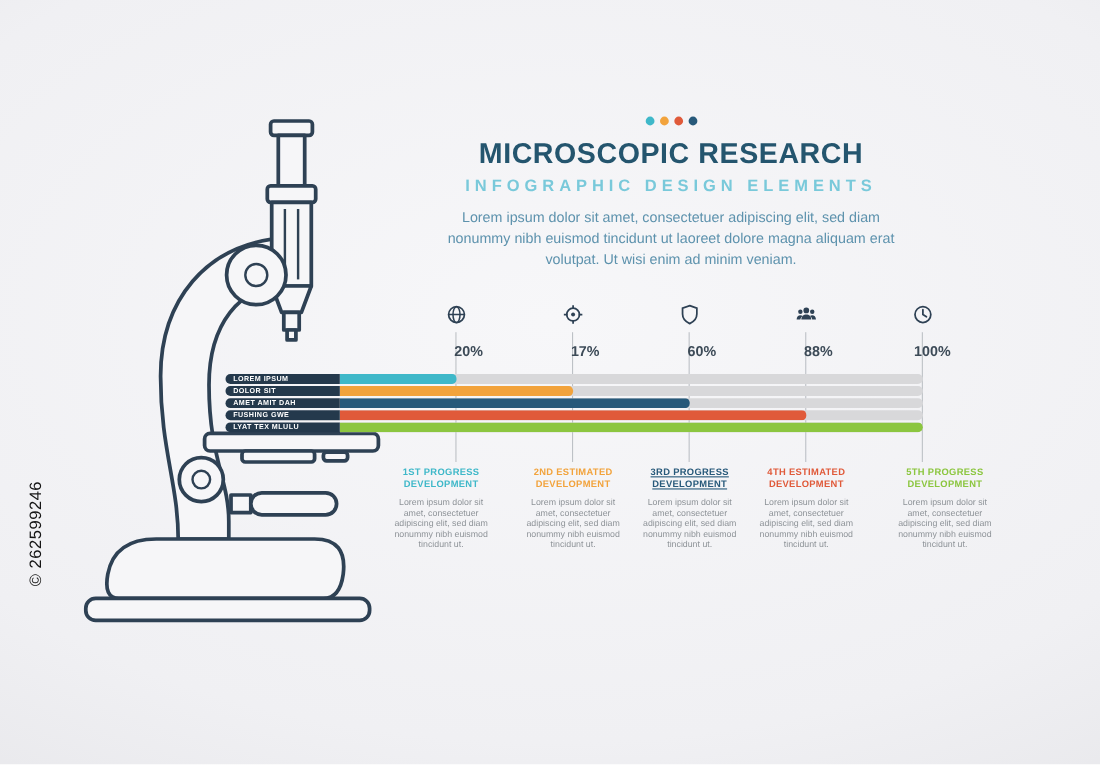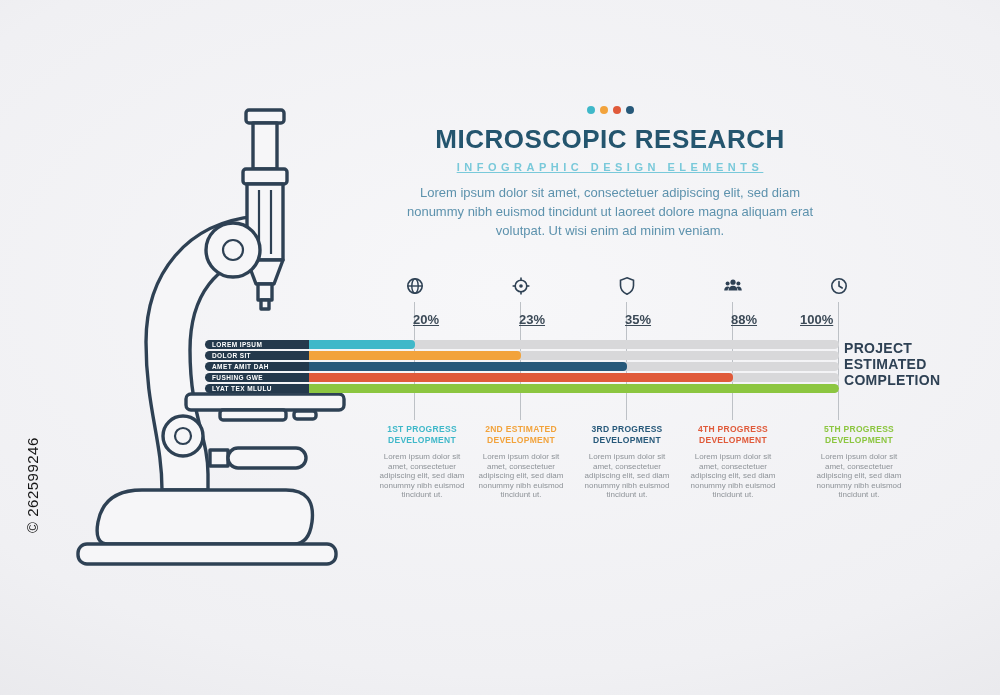--- a/index.html
+++ b/index.html
@@ -16,26 +16,26 @@
   
   .microscope{position:absolute;left:50px;top:98px;width:310px;height:480px;}
   .microscope svg{width:100%;height:100%;}
   .ms{stroke:#2e4154;stroke-width:3.4;fill:#f6f6f8;stroke-linejoin:round;}
   .ms-thin{stroke:#2e4154;stroke-width:2.2;fill:none;}
   
   .header-block{position:absolute;left:370px;top:106px;width:480px;text-align:center;}
   .dots{display:flex;justify-content:center;gap:5px;margin-bottom:10px;}
   .dot{width:8px;height:8px;border-radius:50%;display:inline-block;}
   .title{margin:0;font-size:26px;font-weight:700;letter-spacing:.5px;color:#24556e;}
-  .subtitle{margin-top:6px;font-size:11px;font-weight:600;letter-spacing:4.5px;color:#79c9da;text-decoration:underline;}
+  .subtitle{margin-top:6px;font-size:15px;font-weight:600;letter-spacing:4.5px;color:#79c9da;}
   .intro{margin:10px auto 0;width:440px;font-size:13px;line-height:19px;color:#5d92ad;}
   
   .guide{position:absolute;top:302px;height:118px;width:1px;background:#bdc1c6;}
   .axis-icon{position:absolute;top:276px;width:20px;height:20px;}
-  .tick{position:absolute;top:312px;font-size:13px;font-weight:700;color:#3c4a57;white-space:nowrap;text-decoration:underline;}
+  .tick{position:absolute;top:312px;font-size:13px;font-weight:700;color:#3c4a57;white-space:nowrap;}
   .bar-row{position:absolute;left:205px;width:634px;height:9px;display:flex;}
   .bar-capsule{flex:0 0 104px;border-radius:5px 0 0 5px;color:#fff;font-size:6.5px;font-weight:700;
     letter-spacing:.4px;line-height:9px;padding-left:7px;box-sizing:border-box;white-space:nowrap;overflow:hidden;}
   .bar-track{flex:1;position:relative;border-radius:0 5px 5px 0;overflow:hidden;}
   .bar-fill{height:100%;border-radius:0 4px 4px 0;}
   .right-label{position:absolute;left:844px;top:340px;font-size:14px;font-weight:700;line-height:16px;color:#2e4154;letter-spacing:.3px;}
   
   .col{position:absolute;top:424px;width:104px;text-align:center;}
   .col-h{font-size:8.5px;font-weight:700;line-height:10.5px;letter-spacing:.3px;}
   .col-body{margin-top:7px;font-size:8px;line-height:9.5px;color:#8e9398;padding:0 6px;}
@@ -132,24 +132,24 @@
       </svg>
   </div>
   <div class="axis-icon" style="left:829px">
     <svg viewBox="0 0 20 20">
         <circle cx="10" cy="10" r="7.2" fill="none" stroke="#2e4154" stroke-width="1.6"></circle>
         <path d="M10,5.5 V10 L13.2,12" fill="none" stroke="#2e4154" stroke-width="1.6" stroke-linecap="round"></path>
       </svg>
   </div>
 
   <div class="tick" style="left:413px">20%</div>
-  <div class="tick" style="left:519px">23%</div>
-  <div class="tick" style="left:625px">35%</div>
+  <div class="tick" style="left:519px">17%</div>
+  <div class="tick" style="left:625px">60%</div>
   <div class="tick" style="left:731px">88%</div>
-  <div class="tick" style="left:800px">100%</div>
+  <div class="tick" style="left:831px">100%</div>
 
   <div class="bar-row" style="top:340px">
     <div class="bar-capsule" style="background: rgb(36, 57, 76);">LOREM IPSUM</div>
     <div class="bar-track" style="background: rgb(216, 216, 218);">
       <div class="bar-fill" style="width: 20%; background: rgb(63, 184, 201);"></div>
     </div>
   </div>
   <div class="bar-row" style="top:351px">
     <div class="bar-capsule" style="background: rgb(36, 57, 76);">DOLOR SIT</div>
     <div class="bar-track" style="background: rgb(216, 216, 218);">
@@ -168,50 +168,45 @@
       <div class="bar-fill" style="width: 80%; background: rgb(224, 90, 58);"></div>
     </div>
   </div>
   <div class="bar-row" style="top:384px">
     <div class="bar-capsule" style="background: rgb(36, 57, 76);">LYAT TEX MLULU</div>
     <div class="bar-track" style="background: rgb(216, 216, 218);">
       <div class="bar-fill" style="width: 100%; background: rgb(140, 198, 64);"></div>
     </div>
   </div>
 
-  <div class="right-label">
-    <div>PROJECT</div>
-    <div>ESTIMATED</div>
-    <div>COMPLETION</div>
-  </div>
-
-  <div class="col" style="left:370px">
+
+  <div class="col" style="left:349px">
     <div class="col-h" style="color: rgb(63, 184, 201);">
       <div>1ST PROGRESS</div>
       <div>DEVELOPMENT</div>
     </div>
     <div class="col-body">Lorem ipsum dolor sit amet, consectetuer adipiscing elit, sed diam nonummy nibh euismod tincidunt ut.</div>
   </div>
   <div class="col" style="left:469px">
     <div class="col-h" style="color: rgb(242, 163, 60);">
       <div>2ND ESTIMATED</div>
       <div>DEVELOPMENT</div>
     </div>
     <div class="col-body">Lorem ipsum dolor sit amet, consectetuer adipiscing elit, sed diam nonummy nibh euismod tincidunt ut.</div>
   </div>
   <div class="col" style="left:575px">
-    <div class="col-h" style="color: rgb(39, 89, 122);">
+    <div class="col-h" style="color: rgb(39, 89, 122); text-decoration: underline;">
       <div>3RD PROGRESS</div>
       <div>DEVELOPMENT</div>
     </div>
     <div class="col-body">Lorem ipsum dolor sit amet, consectetuer adipiscing elit, sed diam nonummy nibh euismod tincidunt ut.</div>
   </div>
   <div class="col" style="left:681px">
     <div class="col-h" style="color: rgb(224, 90, 58);">
-      <div>4TH PROGRESS</div>
+      <div>4TH ESTIMATED</div>
       <div>DEVELOPMENT</div>
     </div>
     <div class="col-body">Lorem ipsum dolor sit amet, consectetuer adipiscing elit, sed diam nonummy nibh euismod tincidunt ut.</div>
   </div>
   <div class="col" style="left:807px">
     <div class="col-h" style="color: rgb(140, 198, 64);">
       <div>5TH PROGRESS</div>
       <div>DEVELOPMENT</div>
     </div>
     <div class="col-body">Lorem ipsum dolor sit amet, consectetuer adipiscing elit, sed diam nonummy nibh euismod tincidunt ut.</div>

